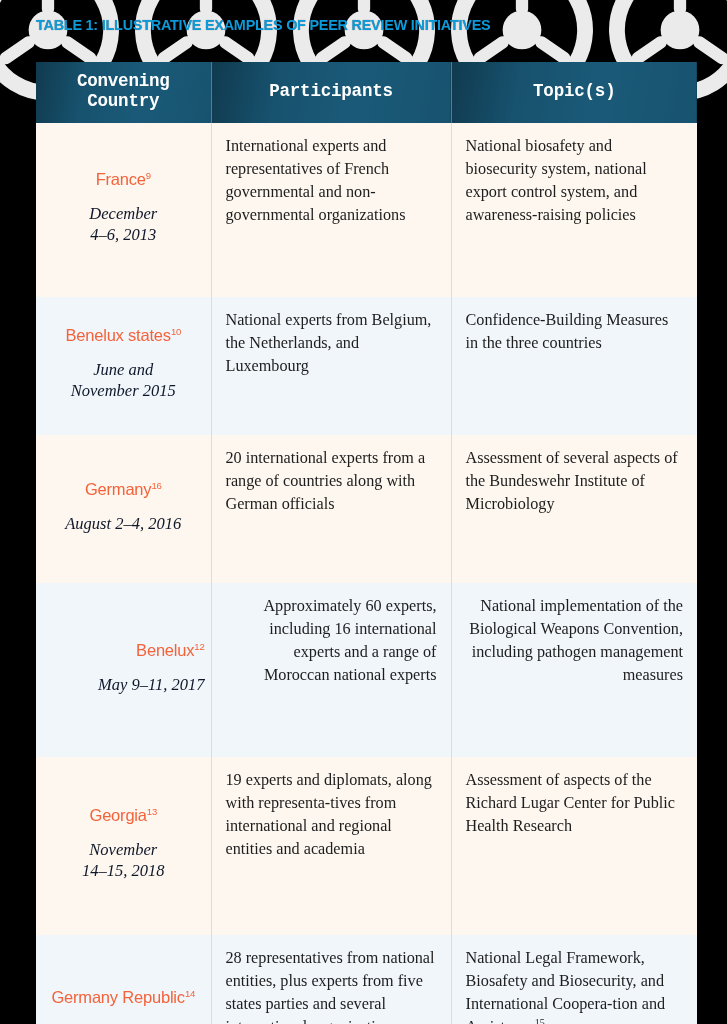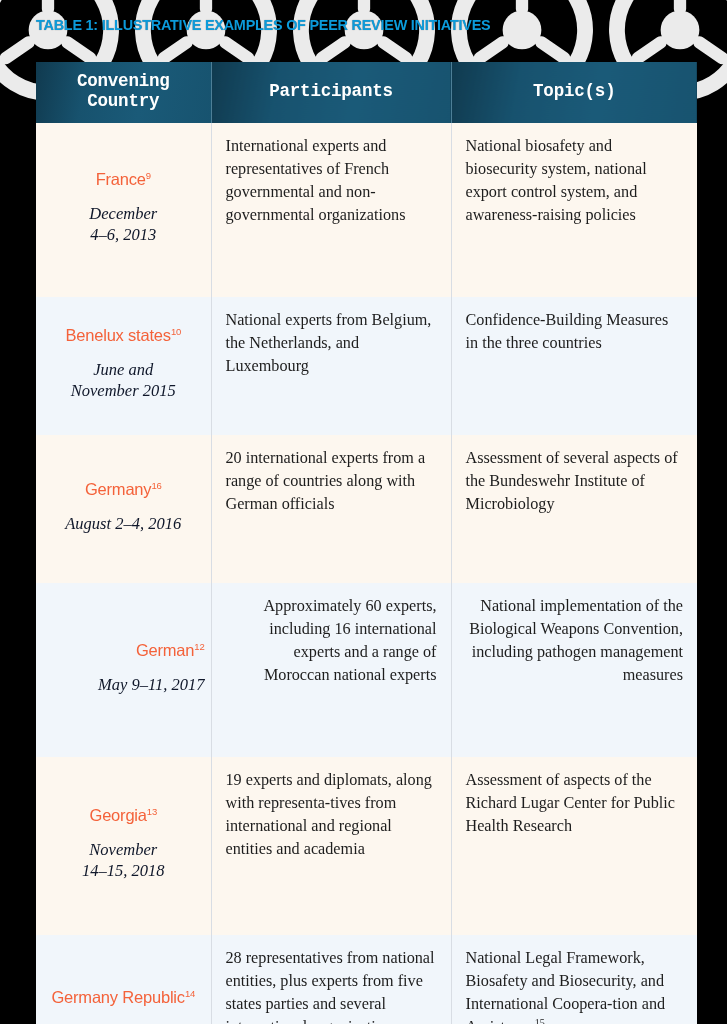--- a/index.html
+++ b/index.html
@@ -267,21 +267,21 @@
       <td>
         <span class="cell-text">20 international experts from a range of countries along with German officials</span>
       </td>
       <td>
         <span class="cell-text"><span>Assessment of several aspects of the Bundeswehr Institute of Microbiology</span><sup></sup></span>
       </td>
     </tr>
 
     <tr class="row-blue r3">
       <td class="country-cell">
-        <span class="country-name"><span>German</span><sup>12</sup></span>
+        <span class="country-name"><span>Benelux</span><sup>12</sup></span>
         <span class="country-date">May 9–11, 2017</span>
       </td>
       <td>
         <span class="cell-text">Approximately 60 experts, including 16 international experts and a range of Moroccan national experts</span>
       </td>
       <td>
         <span class="cell-text"><span>National implementation of the Biological Weapons Convention, including pathogen management measures</span><sup></sup></span>
       </td>
     </tr>
 

